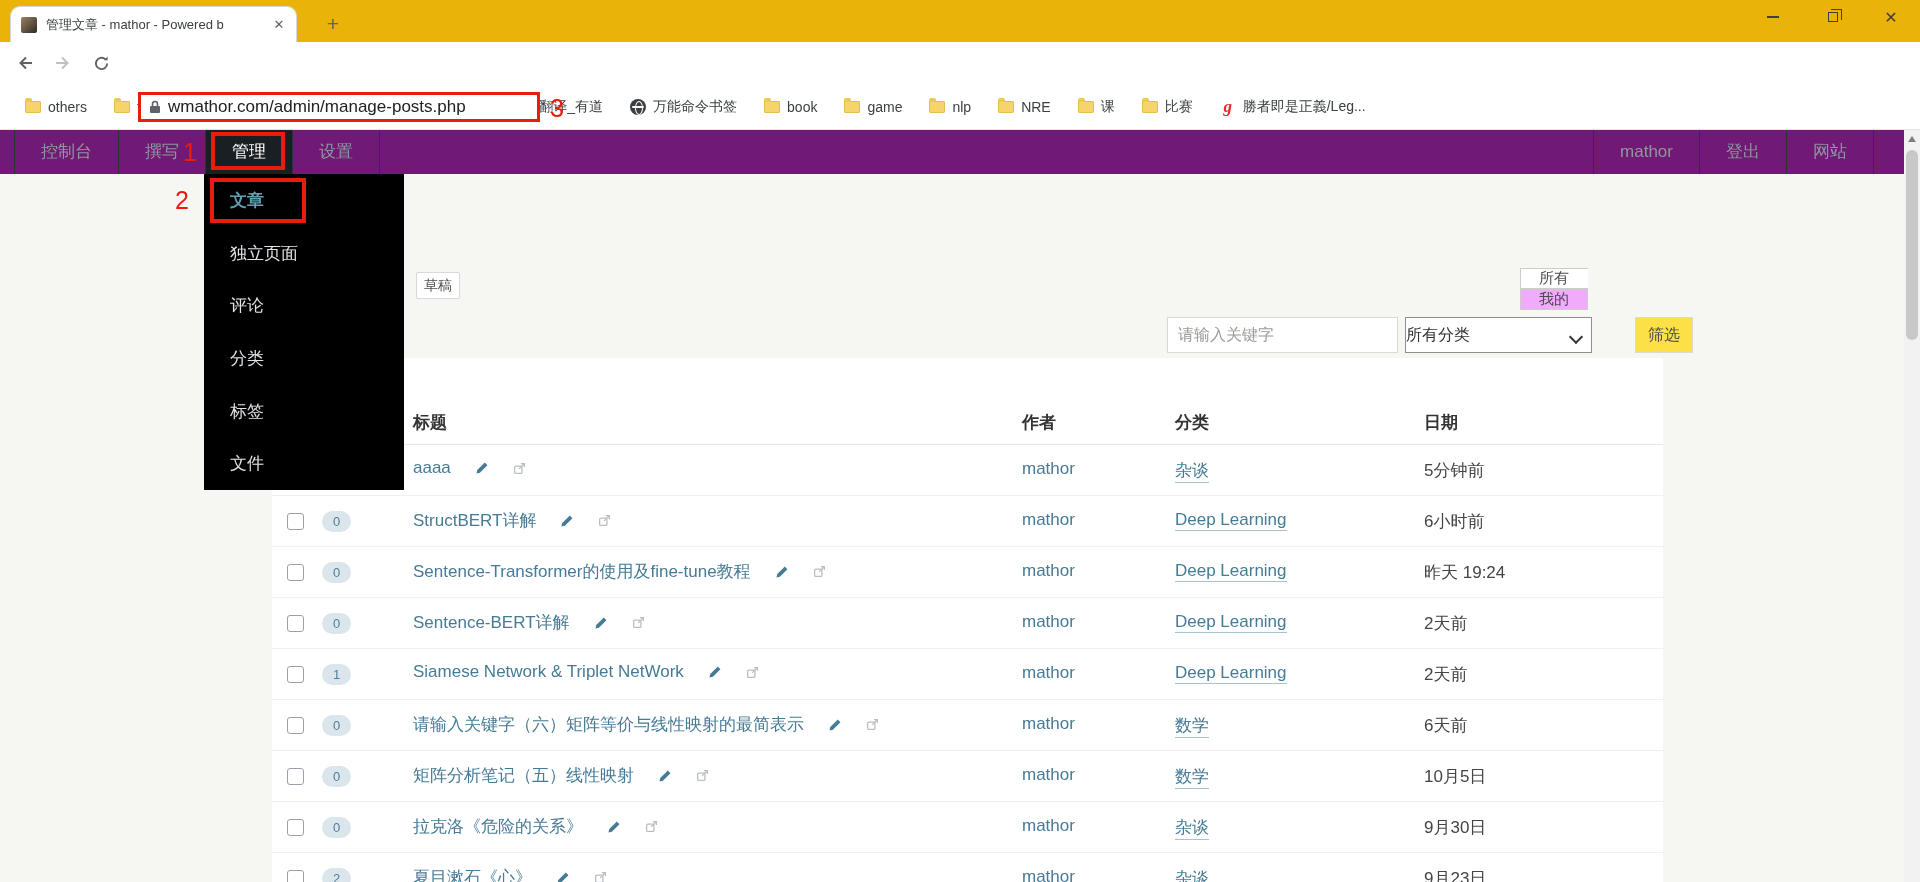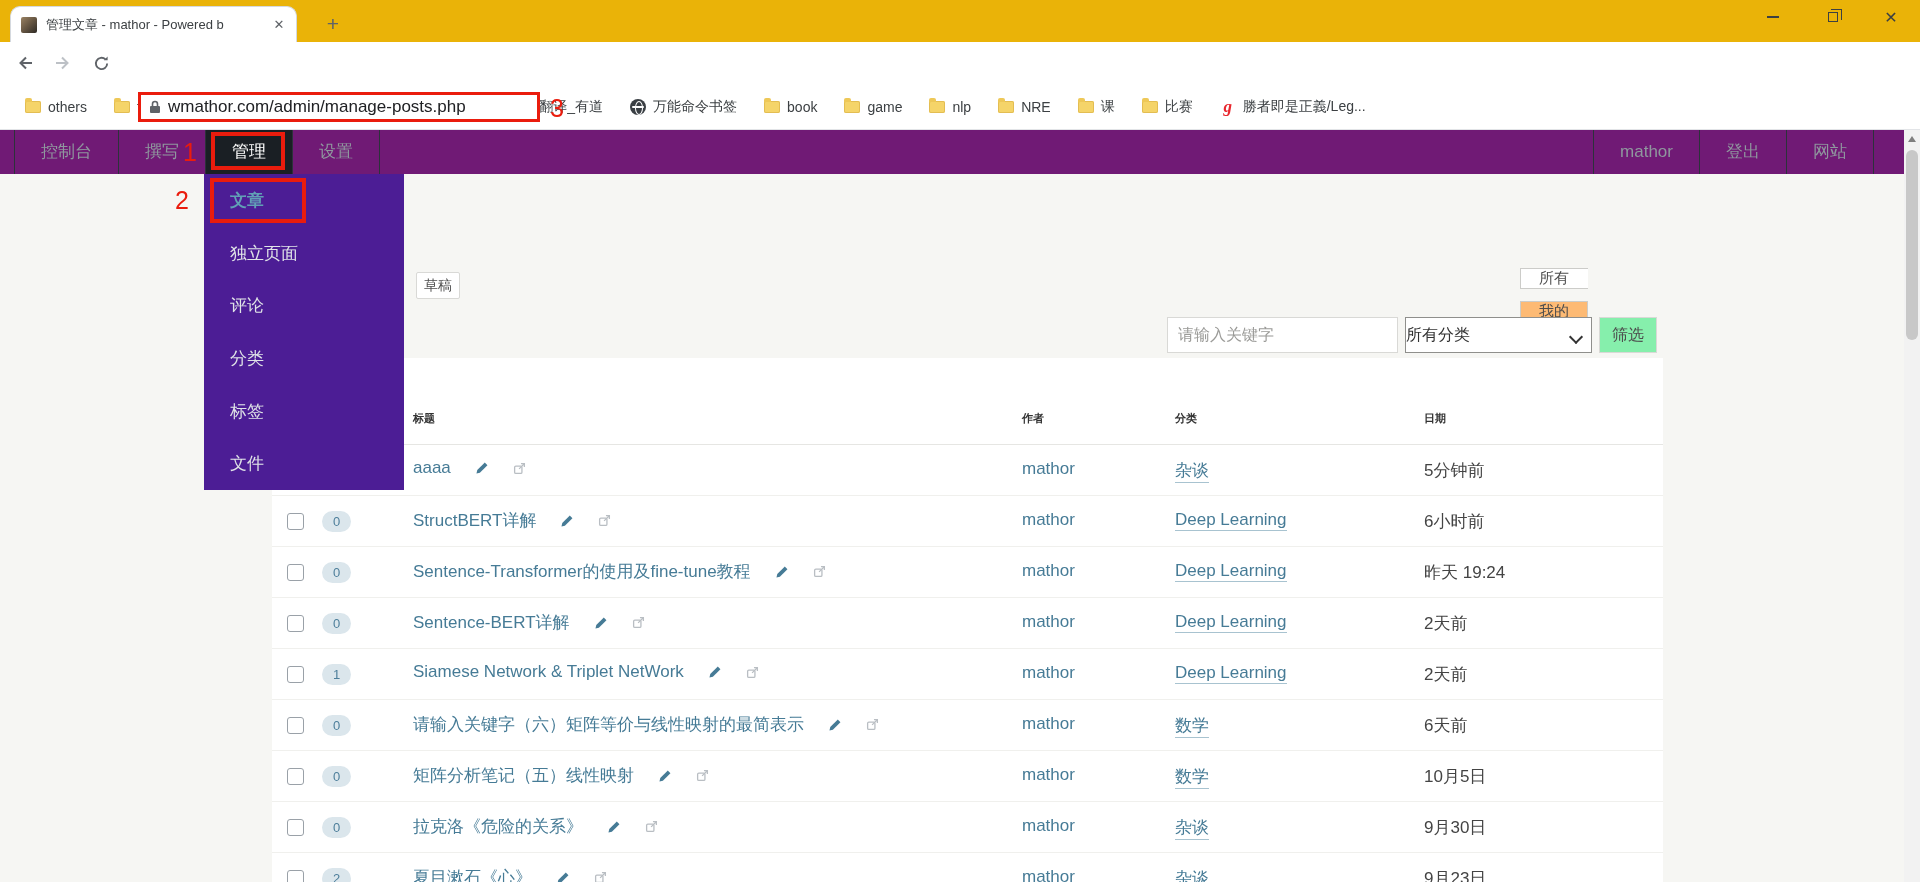--- a/index.html
+++ b/index.html
@@ -71,49 +71,49 @@
 
   .adminnav { position:absolute; left:0; top:0; width:1904px; height:44px; background:#701a75; }
   .nav-left { position:absolute; left:14px; top:0; height:44px; display:flex; }
   .nav-item { padding:0 26px; height:44px; line-height:44px; font-size:17px; color:#8f979e;
     border-right:1px solid #2c323a; }
   .nav-left .nav-item:first-child { border-left:1px solid #2c323a; }
   .nav-item.active { background:#1a1f24; color:#fff; }
   .nav-right { position:absolute; right:30px; top:0; height:44px; display:flex; }
   .nav-right .nav-item:first-child { border-left:1px solid #2c323a; }
 
-  .dropdown { position:absolute; left:204px; top:44px; width:200px; height:316px; background:#4c1d95;
+  .dropdown { position:absolute; left:204px; top:44px; width:200px; height:316px; background:#000000;
     z-index:50; display:flex; flex-direction:column; }
   .dd-item { flex:1; display:flex; align-items:center; padding-left:26px; font-size:17px; color:#e0e4e7; }
   .dd-item.active { color:#61a0b6; font-weight:bold; }
 
   .btn-draft { position:absolute; left:416px; top:142px; width:44px; height:27px; background:#fff;
     border:1px solid #d9d9d6; border-radius:2px; font-size:14px; color:#4d4d4d;
     display:flex; align-items:center; justify-content:center; }
 
   .segment { position:absolute; left:1520px; top:138px; height:30px; display:flex;flex-direction:column; }
   .seg-btn { height:30px; padding:0 18px; font-size:15px; color:#4d4d4d; border:1px solid #ccccc9;
     display:flex; align-items:center; }
   .seg-all { background:#fff; border-right:none; }
-  .seg-mine { background:#fdba74;margin-top:12px; }
+  .seg-mine { background:#f0abfc; }
 
   .search-input { position:absolute; left:1167px; top:187px; width:231px; height:36px; background:#fff;
     border:1px solid #d9d9d6; font-size:16px; color:#333; padding:0 10px; outline:none; }
   .search-input::placeholder { color:#9b9b98; }
   .cat-select { position:absolute; left:1405px; top:187px; width:187px; height:36px; background:#fff;
     border:1px solid #8f8f8c; display:flex; align-items:center; padding:0 0; font-size:16px; color:#333; }
   .cat-select .chev { position:absolute; right:9px; top:12px; width:11px; height:11px; }
   .cat-select .chev:before { content:''; position:absolute; left:0; top:2px; width:8px; height:8px;
     border-right:2px solid #333; border-bottom:2px solid #333; transform:rotate(45deg); }
-  .btn-filter { position:absolute; left:1599px; top:187px; width:58px; height:36px; background:#86efac;
+  .btn-filter { position:absolute; left:1635px; top:187px; width:58px; height:36px; background:#fde047;
     border:1px solid #d9d9d6; font-size:16px; color:#4d4d4d; display:flex; align-items:center; justify-content:center; }
 
   .card { position:absolute; left:272px; top:228px; width:1391px; height:524px; background:#fff; }
   .thead { position:relative; height:87px; border-bottom:1px solid #e6e6e3; }
-  .th { position:absolute; top:53px; font-size:11px; font-weight:bold; color:#333; }
+  .th { position:absolute; top:53px; font-size:17px; font-weight:bold; color:#333; }
   .th.c1 { left:141px; } .th.c2 { left:750px; } .th.c3 { left:903px; } .th.c4 { left:1152px; }
   .cb { position:absolute; left:15px; width:17px; height:17px; background:#fff; border:1.5px solid #9aa1a8; border-radius:3px; }
   .thead .cb { top:54px; }
   .trow { position:relative; height:51px; border-bottom:1px solid #f0f0ed; }
   .trow .cb { top:17px; }
   .badge { position:absolute; left:50px; top:15px; min-width:29px; height:21px; background:#dbe6ec;
     border-radius:11px; color:#4e7f9b; font-size:13px; text-align:center; line-height:21px; padding:0 6px; }
   .tcell { position:absolute; left:141px; top:13px; display:flex; align-items:center; gap:24px; }
   .tlink { font-size:17px; color:#467b96; text-decoration:none; white-space:nowrap; }
   .icn { display:flex; align-items:center; }

